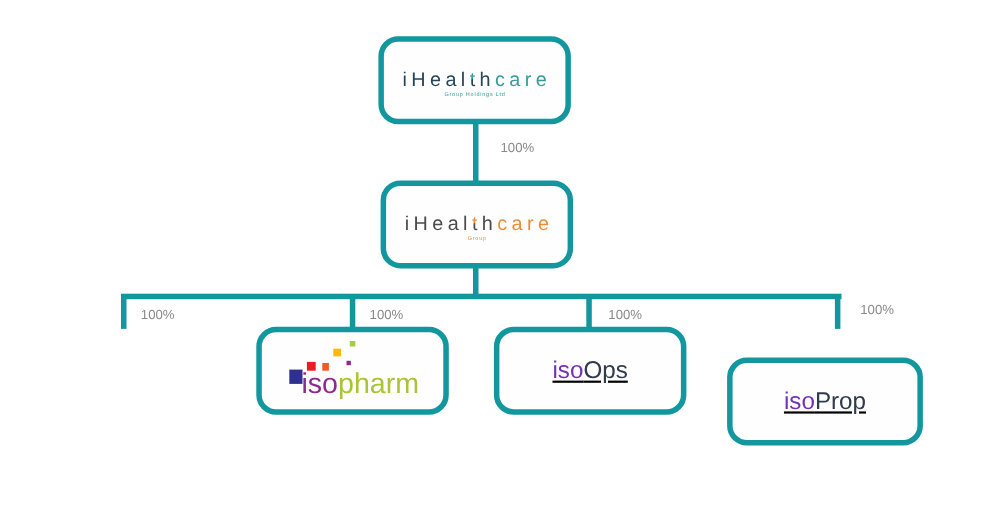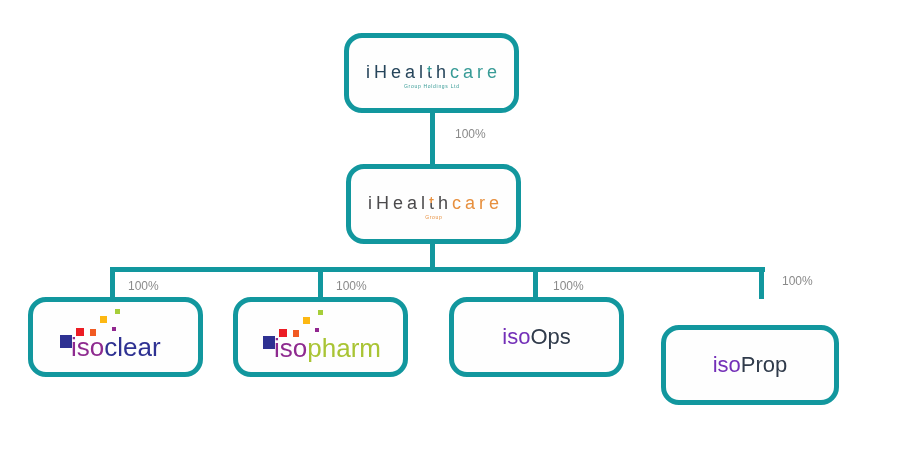--- a/index.html
+++ b/index.html
@@ -91,20 +91,21 @@
     letter-spacing:0px;
   }
   .c-isopurple{color:var(--iso_purple);}
   .c-isoblue{color:var(--isoclear_blue);}
   .c-isolime{color:var(--isopharm_lime);}
 
   
   .flat-text{
     font-size:22px;line-height:24px;white-space:nowrap;
     letter-spacing:0px;
+    text-decoration:underline;
   }
   .c-opspurple{color:var(--ops_purple);}
   .c-opsdark{color:var(--ops_dark);}
 </style>
 </head>
 <body>
 
 <div class="stage">
 
   <div class="conn conn-v1"></div>
@@ -128,31 +129,20 @@
     </div>
   </div>
 
   <div class="node node-group">
     <div class="ihc">
       <div class="ihc-line"><span class="c-grey">iHeal</span><span class="t-split-orange">t</span><span class="c-grey">h</span><span class="c-orange">care</span></div>
       <div class="ihc-sub c-orange">Group</div>
     </div>
   </div>
 
-  <div class="node node-isoclear">
-    <div class="iso-logo" style="left:27px;top:7px;width:105px;height:55px;">
-      <span class="sq sq-lime" style="left:55px;top:0px;width:5px;height:5px;"></span>
-      <span class="sq sq-yellow" style="left:40px;top:7px;width:7px;height:7px;"></span>
-      <span class="sq sq-purple" style="left:52px;top:18px;width:4px;height:4px;"></span>
-      <span class="sq sq-red" style="left:16px;top:19px;width:8px;height:8px;"></span>
-      <span class="sq sq-orange" style="left:30px;top:20px;width:6px;height:7px;"></span>
-      <span class="sq sq-navy" style="left:0px;top:26px;width:12px;height:13px;"></span>
-      <div class="iso-text"><span class="c-isopurple">iso</span><span class="c-isoblue">clear</span></div>
-    </div>
-  </div>
 
   <div class="node node-isopharm">
     <div class="iso-logo" style="left:25px;top:8px;width:120px;height:55px;">
       <span class="sq sq-lime" style="left:55px;top:0px;width:5px;height:5px;"></span>
       <span class="sq sq-yellow" style="left:40px;top:7px;width:7px;height:7px;"></span>
       <span class="sq sq-purple" style="left:52px;top:18px;width:4px;height:4px;"></span>
       <span class="sq sq-red" style="left:16px;top:19px;width:8px;height:8px;"></span>
       <span class="sq sq-orange" style="left:30px;top:20px;width:6px;height:7px;"></span>
       <span class="sq sq-navy" style="left:0px;top:26px;width:12px;height:13px;"></span>
       <div class="iso-text"><span class="c-isopurple">iso</span><span class="c-isolime">pharm</span></div>

